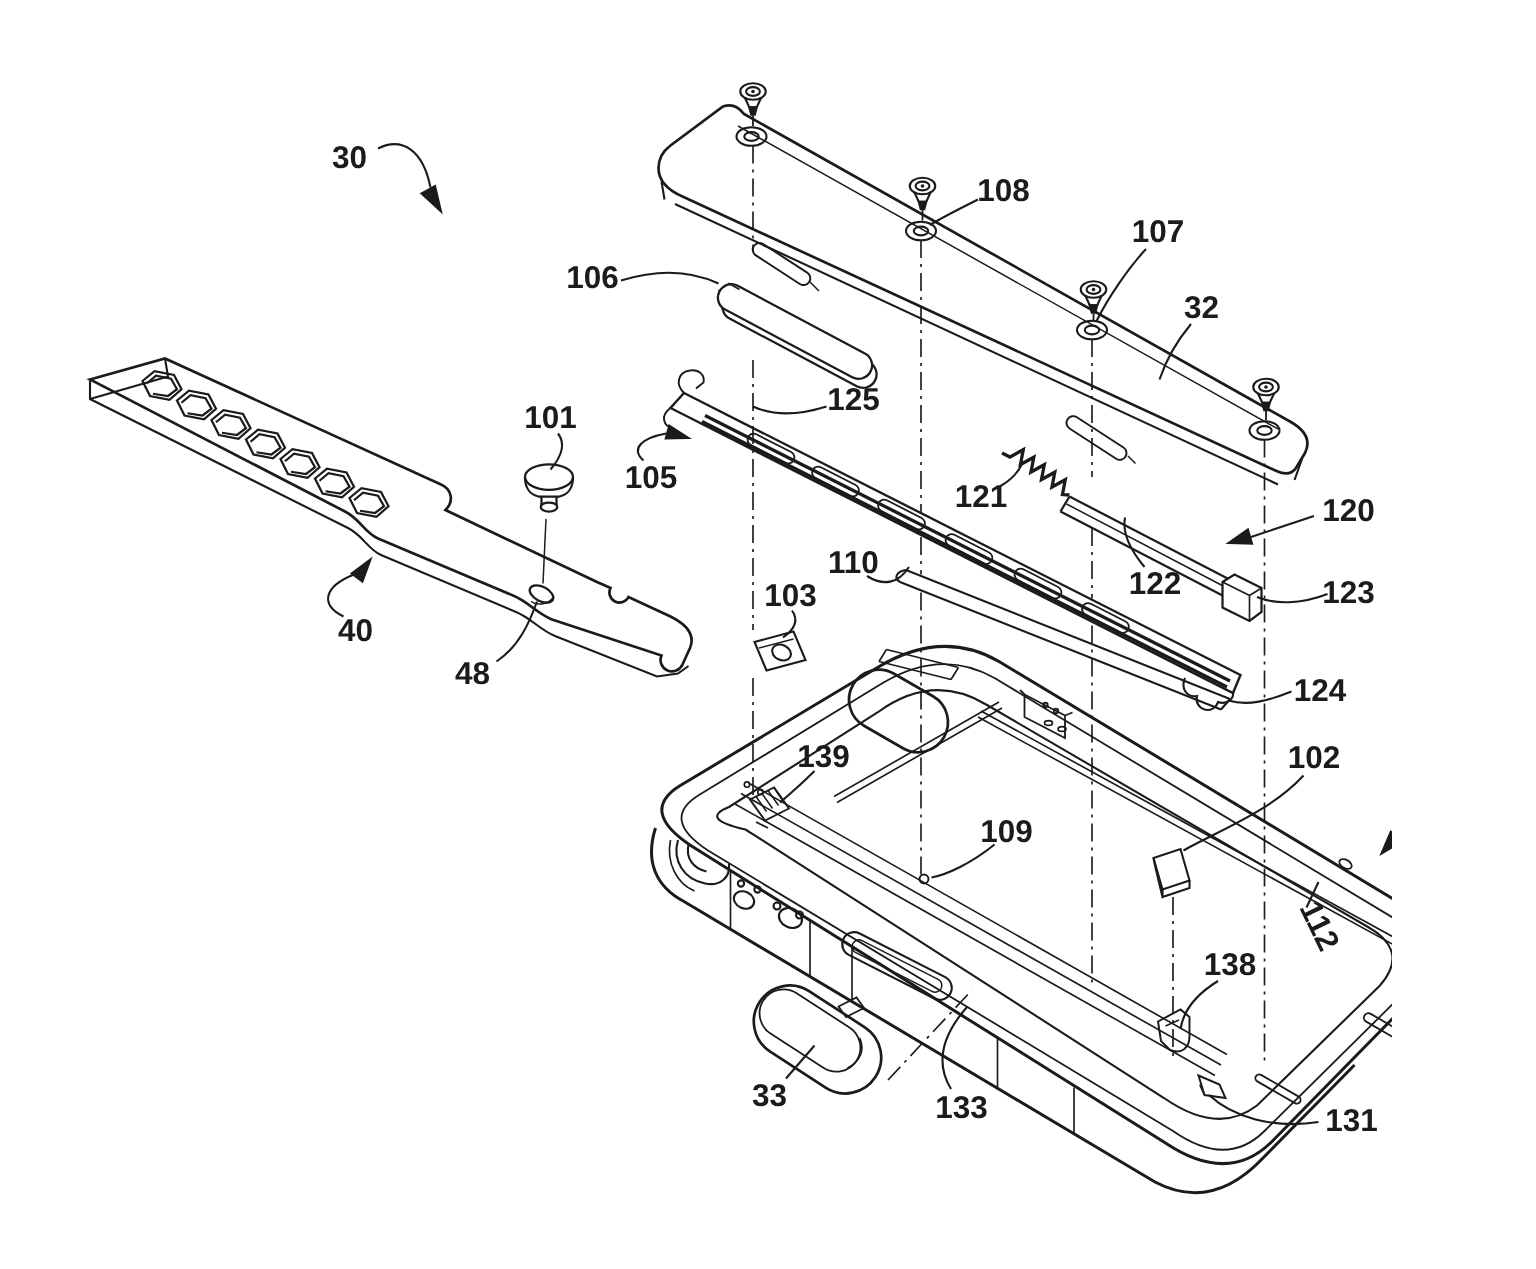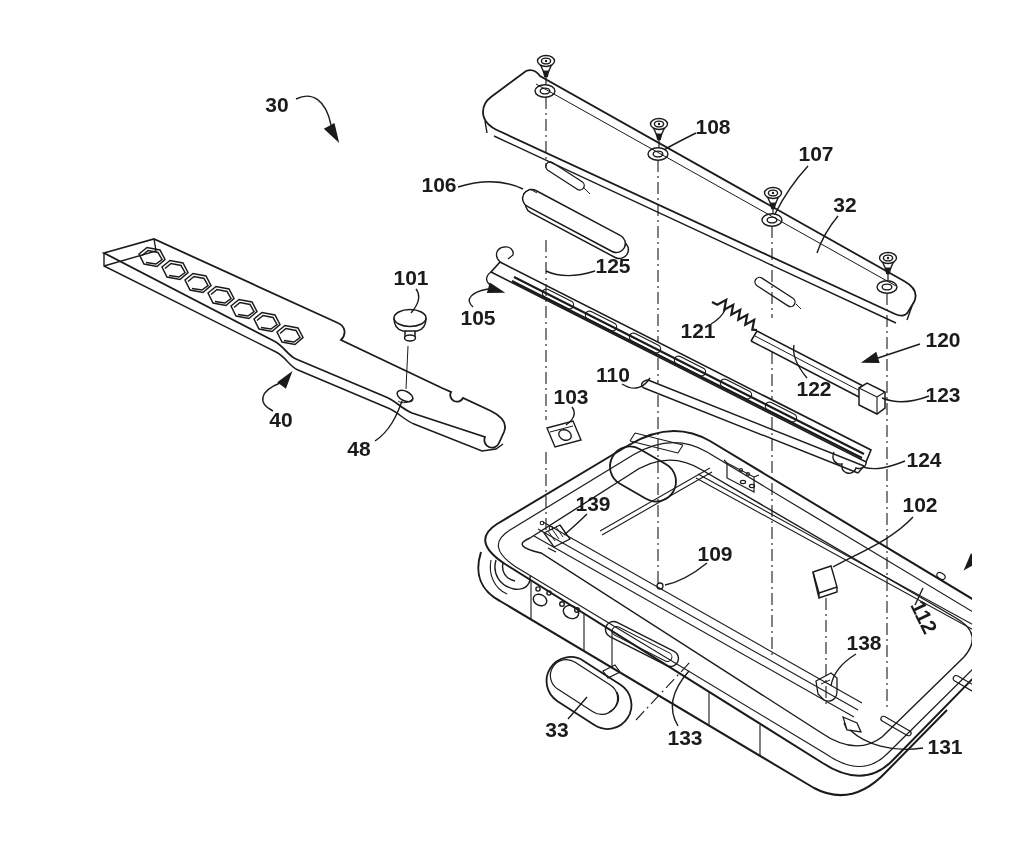--- a/index.html
+++ b/index.html
@@ -1,16 +1,16 @@
 <!DOCTYPE html>
 <html><head>
 <meta charset="utf-8">
 <style>
   html,body{margin:0;padding:0;background:#ffffff;}
-  .page{width:928px;height:846px;position:relative;background:#fff;overflow:hidden;padding-left:44px;}
+  .page{width:928px;height:846px;position:relative;background:#fff;overflow:hidden;}
   svg{display:block;}
   .lbl{font-family:"Liberation Sans","DejaVu Sans",sans-serif;font-weight:bold;font-size:21px;fill:#1b1b1b;}
   .ln{stroke:#1b1b1b;fill:none;}
 </style>
 </head>
 <body>
 
 <div class="page">
 <svg width="1024" height="846" viewBox="0 0 1024 846">
   <defs>

